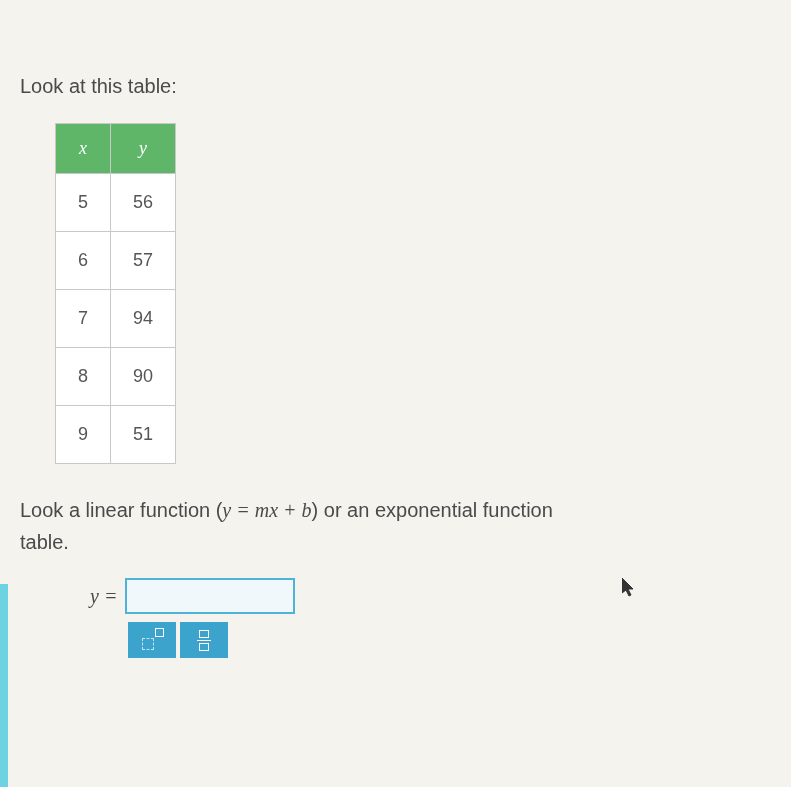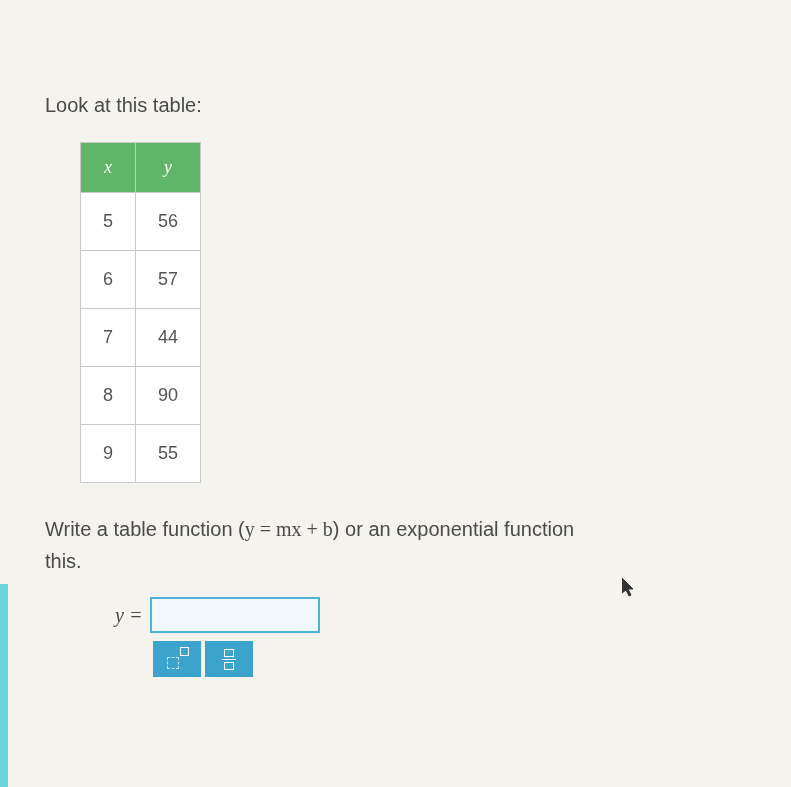--- a/index.html
+++ b/index.html
@@ -17,22 +17,21 @@
     }
     .left-border {
       position: absolute;
       left: 0;
       top: 584px;
       width: 8px;
       height: 203px;
       background: #6dd3e0;
     }
     .content {
-      padding: 94px 20px 20px 20px;
-      margin-left: 25px;
+      padding: 75px 20px 20px 20px;
     }
     .prompt {
       color: #4a4a4a;
       font-size: 20px;
       margin-bottom: 25px;
     }
     .table-container {
       margin-left: 35px;
       margin-bottom: 30px;
     }
@@ -57,20 +56,21 @@
       border: 1px solid #c8c8c8;
       text-align: center;
     }
     .instruction {
       color: #4a4a4a;
       font-size: 20px;
       line-height: 1.6;
       margin-bottom: 20px;
     }
     .instruction .math {
+      font-style: italic;
       font-family: 'Times New Roman', serif;
     }
     .answer-row {
       display: flex;
       align-items: center;
       margin-left: 70px;
       gap: 8px;
     }
     .y-equals {
       font-style: italic;
@@ -168,37 +168,37 @@
         <tr>
           <td>5</td>
           <td>56</td>
         </tr>
         <tr>
           <td>6</td>
           <td>57</td>
         </tr>
         <tr>
           <td>7</td>
-          <td>44</td>
+          <td>94</td>
         </tr>
         <tr>
           <td>8</td>
           <td>90</td>
         </tr>
         <tr>
           <td>9</td>
-          <td>55</td>
+          <td>51</td>
         </tr>
       </tbody>
     </table>
   </div>
 
   <p class="instruction">
-    <span>Write a table function (</span><span class="math">y = mx + b</span><span>) or an exponential function</span><br>
-    <span>this.</span>
+    <span>Look a linear function (</span><span class="math">y = mx + b</span><span>) or an exponential function</span><br>
+    <span>table.</span>
   </p>
 
   <div class="answer-row">
     <span class="y-equals">y =</span>
     <input type="text" class="answer-input" value="" style="">
   </div>
 
   <div class="tool-buttons">
     <button class="tool-btn">
       <span class="exponent-icon">

